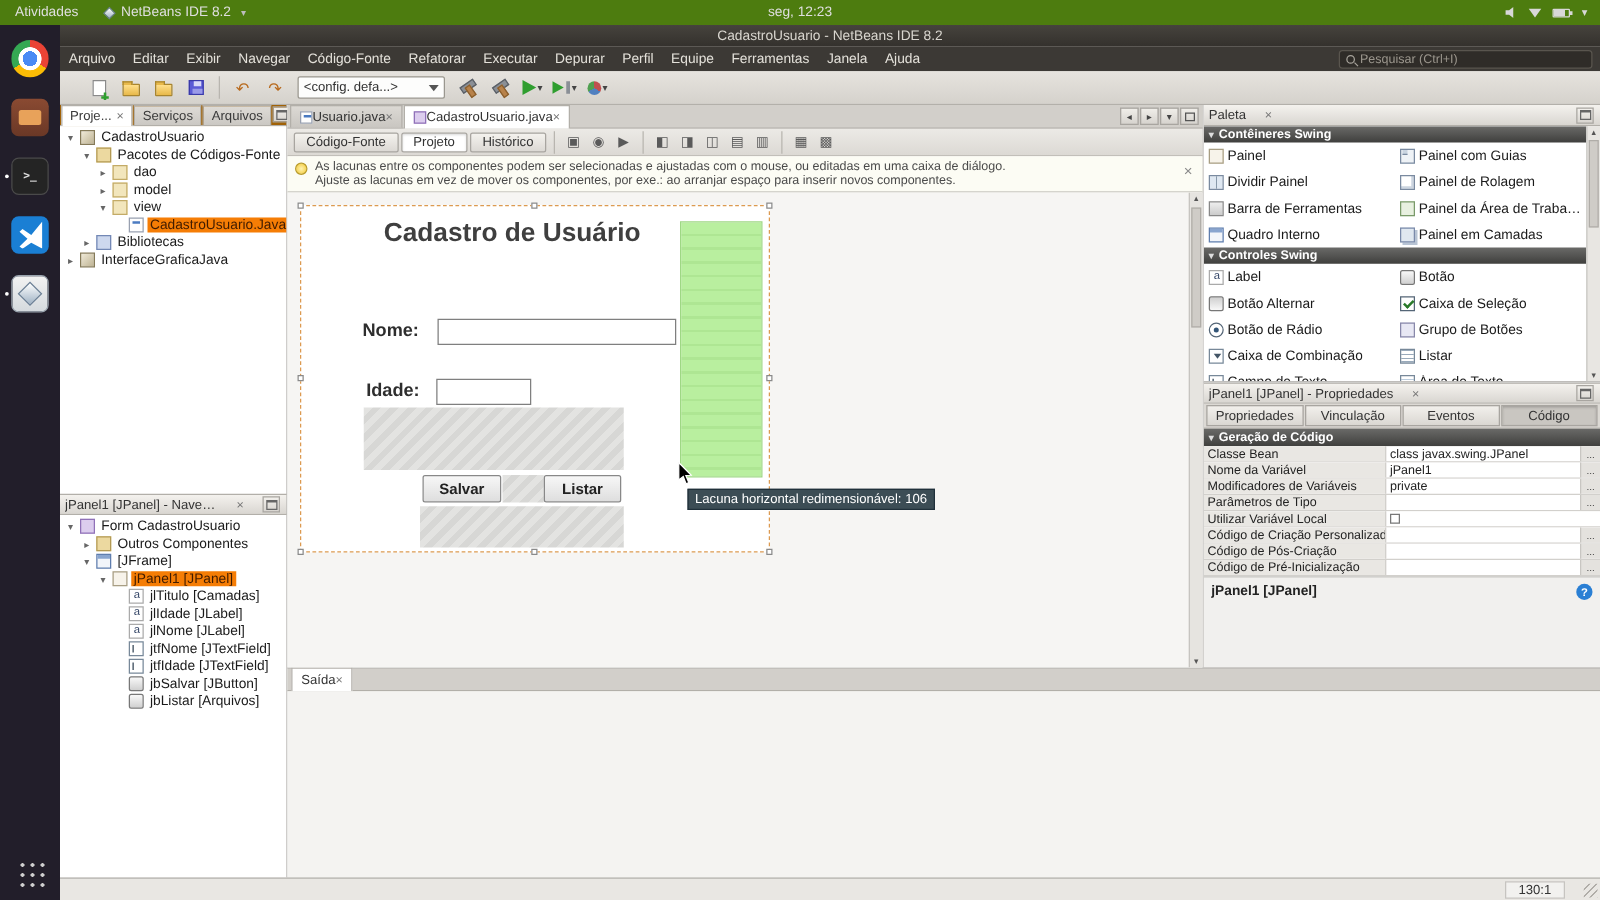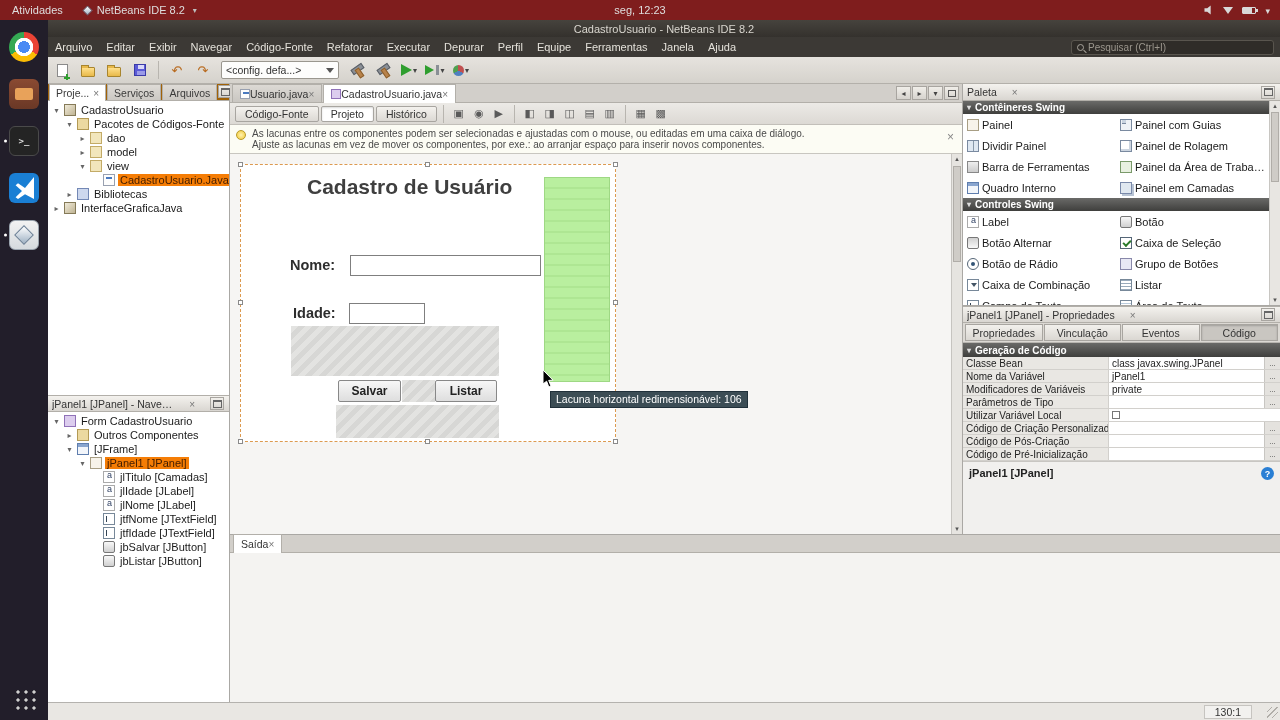--- a/index.html
+++ b/index.html
@@ -1,21 +1,21 @@
 <!DOCTYPE html>
 <html style="--selection-orange: #f57d05; --gap-green: #b9ef9f; --tooltip-bg: #3c4d55;"><head>
 <meta charset="utf-8">
 <style>
 *{margin:0;padding:0;box-sizing:border-box}
 html,body{width:1280px;height:720px;overflow:hidden}
 body{font-family:"Liberation Sans",sans-serif;background:#000}
 .screen{width:1280px;height:720px;display:flex;flex-direction:column;position:relative}
 
 
-.topbar{height:20px;background:#7f1d1d;color:#dfdfdf;display:flex;align-items:center;font-size:11px;position:relative;flex:none}
+.topbar{height:20px;background:#4d7c0f;color:#dfdfdf;display:flex;align-items:center;font-size:11px;position:relative;flex:none}
 .tb-activities{padding:0 12px;height:100%;display:flex;align-items:center;cursor:default}
 .tb-appmenu{display:flex;align-items:center;gap:5px;padding:0 8px;height:100%}
 .nb-cube{width:9px;height:9px;background:linear-gradient(135deg,#fff,#9fb2c4);border:1px solid #6c8096;transform:rotate(45deg) scale(.8)}
 .cdn::after{content:"▾";font-size:8px;color:#bdbdbd;margin-left:3px}
 .tb-clock{position:absolute;left:50%;transform:translateX(-50%);top:0;height:100%;display:flex;align-items:center;padding:0 10px}
 .tb-status{position:absolute;right:4px;top:0;height:100%;display:flex;align-items:center;gap:9px;padding:0 6px}
 .spk{width:10px;height:10px;background:#d8d8d8;clip-path:polygon(0 32%,28% 32%,62% 6%,62% 94%,28% 68%,0 68%)}
 .net{width:0;height:0;border-left:5px solid transparent;border-right:5px solid transparent;border-top:7px solid #d8d8d8}
 .batt{width:14px;height:7px;border:1px solid #d8d8d8;border-radius:1px;position:relative;background:linear-gradient(90deg,#d8d8d8 0 75%,transparent 75%)}
 .batt::after{content:"";position:absolute;right:-3px;top:1px;width:2px;height:3px;background:#d8d8d8}
@@ -43,21 +43,21 @@
 .titlebar{height:17px;background:linear-gradient(#46433d,#34312d);color:#d9d6cf;font-size:11px;display:flex;align-items:center;justify-content:center;flex:none}
 .menubar{height:20px;background:#3c3935;display:flex;align-items:center;flex:none;color:#e4e1da;font-size:11px}
 .mb-items{display:flex;align-items:center;height:100%}
 .mi-item{padding:0 7px;height:100%;display:flex;align-items:center;cursor:default}
 .mb-search{margin-left:auto;margin-right:6px;display:flex;align-items:center;gap:4px;background:#2f2c28;border:1px solid #59554e;border-radius:3px;height:15px;padding:0 5px;width:203px}
 .mag{width:7px;height:7px;border:1px solid #a8a49c;border-radius:50%;position:relative;flex:none}
 .mag::after{content:"";position:absolute;width:4px;height:1px;background:#a8a49c;transform:rotate(45deg);left:5px;top:6px}
 .mb-search input{background:transparent;border:none;outline:none;color:#c9c5bd;font-size:10px;width:100%;font-family:inherit}
 .mb-search input::placeholder{color:#9b968d}
 
-.toolbar{height:27px;background:linear-gradient(#e6e3de,#d5d2cc);border-bottom:1px solid #b3b0aa;display:flex;align-items:center;padding:0 2px;gap:2px;flex:none}
+.toolbar{height:27px;background:linear-gradient(#e6e3de,#d5d2cc);border-bottom:1px solid #b3b0aa;display:flex;align-items:center;padding:0 19px;gap:2px;flex:none}
 .tbtn{width:24px;height:22px;display:flex;align-items:center;justify-content:center;border-radius:2px;background:transparent;border:none}
 .tsep{width:1px;height:18px;background:#b8b5af;margin:0 4px}
 .i-newfile{width:11px;height:13px;background:#fff;border:1px solid #8a8a8a;position:relative}
 .i-newfile::after{content:"";position:absolute;right:-3px;bottom:-3px;width:6px;height:2px;background:#2f9e2f;box-shadow:0 0 0 0 #2f9e2f}
 .i-newfile::before{content:"";position:absolute;right:-1px;bottom:-4px;width:2px;height:6px;background:#2f9e2f}
 .fold{width:14px;height:10px;background:linear-gradient(#ffdf8a,#e8b94a);border:1px solid #a8852e;border-radius:1px;position:relative;margin-top:3px}
 .fold::before{content:"";position:absolute;left:-1px;top:-3px;width:6px;height:2px;background:#e8b94a;border:1px solid #a8852e;border-bottom:none}
 .i-saveall{width:12px;height:12px;background:#5b5bd6;border:1px solid #3a3aa8;position:relative}
 .i-saveall::before{content:"";position:absolute;left:3px;top:0;width:6px;height:4px;background:#d8d8f8}
 .i-saveall::after{content:"";position:absolute;left:2px;bottom:0;width:8px;height:4px;background:#9a9ae8}
@@ -469,21 +469,21 @@
 
               <div class="trow" style="--ind: 3;">
                 <span class="exp"></span>
                 <span class="mi ic-button"></span>
                 <span class="lbl">jbSalvar [JButton]</span>
               </div>
 
               <div class="trow" style="--ind: 3;">
                 <span class="exp"></span>
                 <span class="mi ic-button"></span>
-                <span class="lbl">jbListar [JButton]</span>
+                <span class="lbl">jbListar [Arquivos]</span>
               </div>
             </div>
         </div>
 
         <div class="centerright">
           <div class="upper">
 
             <div class="editor">
               <div class="doctabs">
                 <div style="display:flex;align-items:flex-end">

